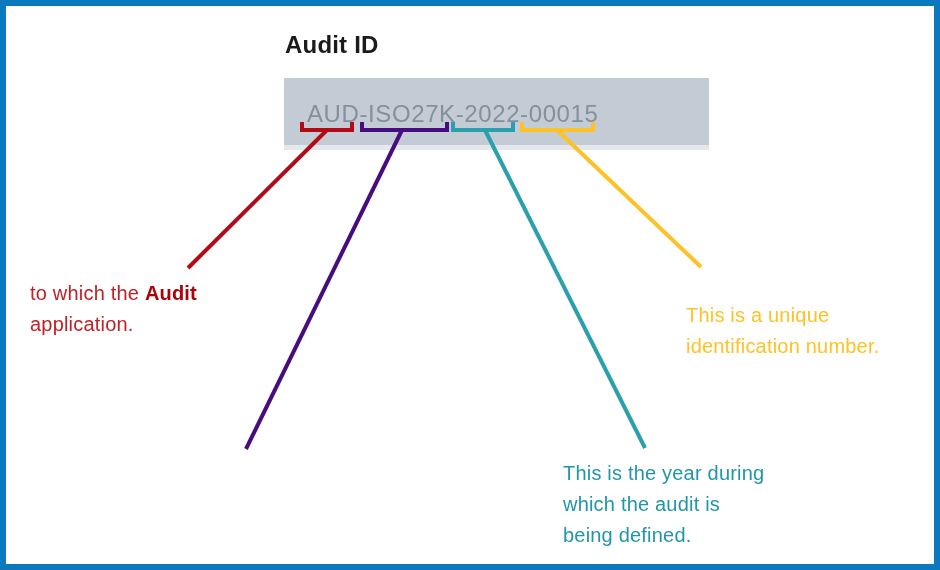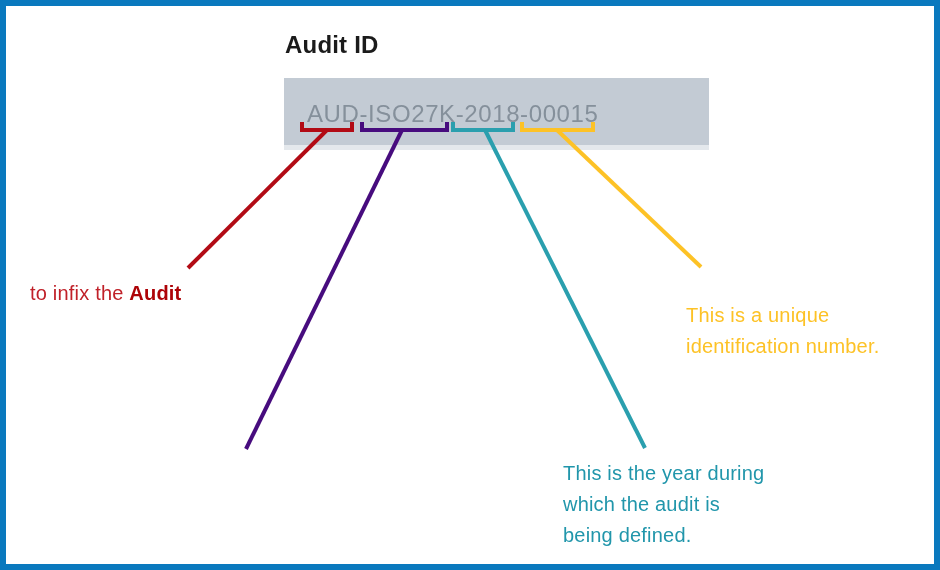--- a/index.html
+++ b/index.html
@@ -81,39 +81,40 @@
   .note-unique { left: 680px; top: 294px; color: var(--unique); }
 </style>
 </head>
 <body>
 
 <div class="frame">
 
   <div class="page-title">Audit ID</div>
 
   <div class="id-box"></div>
-  <div class="id-value">AUD-ISO27K-2018-00015</div>
+  <div class="id-value">AUD-ISO27K-2022-00015</div>
 
   <svg class="overlay" viewBox="0 0 928 558">
 
     <path class="bracket stroke-prefix" d="M296 116 L296 124 L346 124 L346 116"></path>
     <path class="leader stroke-prefix" d="M321 124 L182 262"></path>
 
     <path class="bracket stroke-infix" d="M356 116 L356 124 L441 124 L441 116"></path>
     <path class="leader stroke-infix" d="M396 124 L240 443"></path>
 
     <path class="bracket stroke-year" d="M447 116 L447 124 L507 124 L507 116"></path>
     <path class="leader stroke-year" d="M479 124 L639 442"></path>
 
     <path class="bracket stroke-unique" d="M516 116 L516 124 L587 124 L587 116"></path>
     <path class="leader stroke-unique" d="M551 124 L695 261"></path>
   </svg>
 
   <div class="note note-prefix">
-    <div><span>to infix the </span><b>Audit</b></div>
+    <div><span>to which the </span><b>Audit</b></div>
+    <div>application.</div>
   </div>
 
 
   <div class="note note-unique">
     <div>This is a unique</div>
     <div>identification number.</div>
   </div>
 
   <div class="note note-year">
     <div>This is the year during</div>

